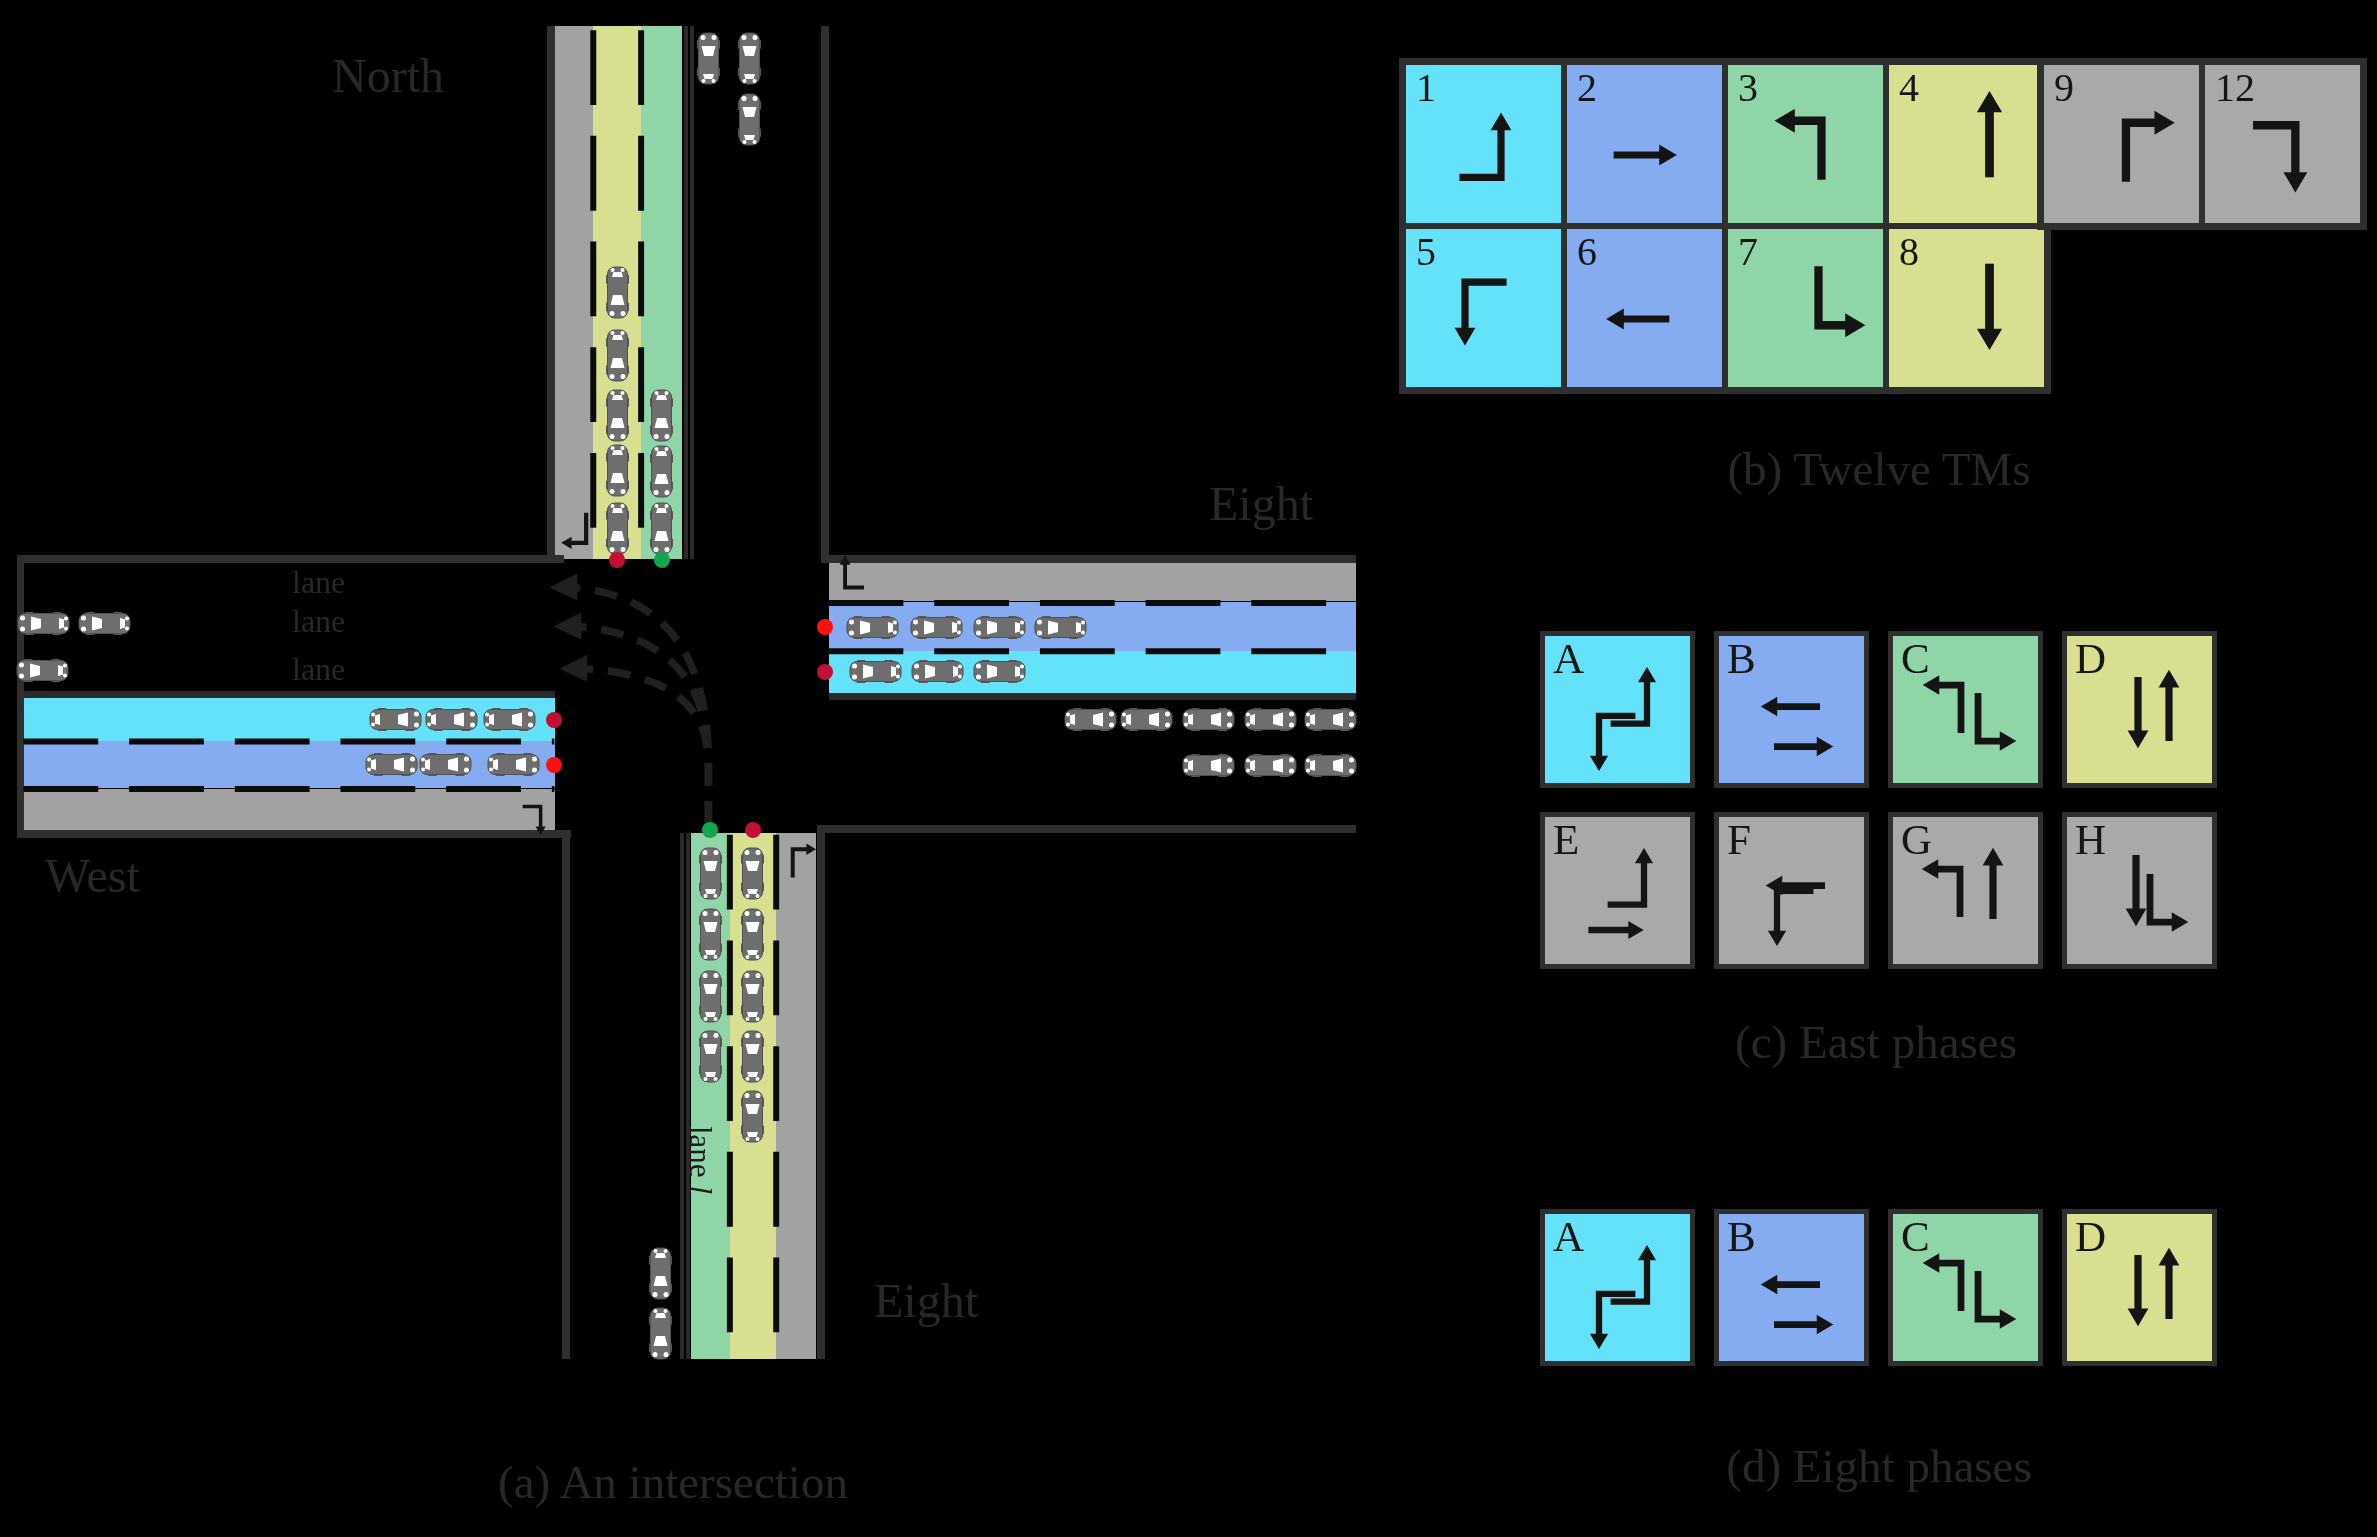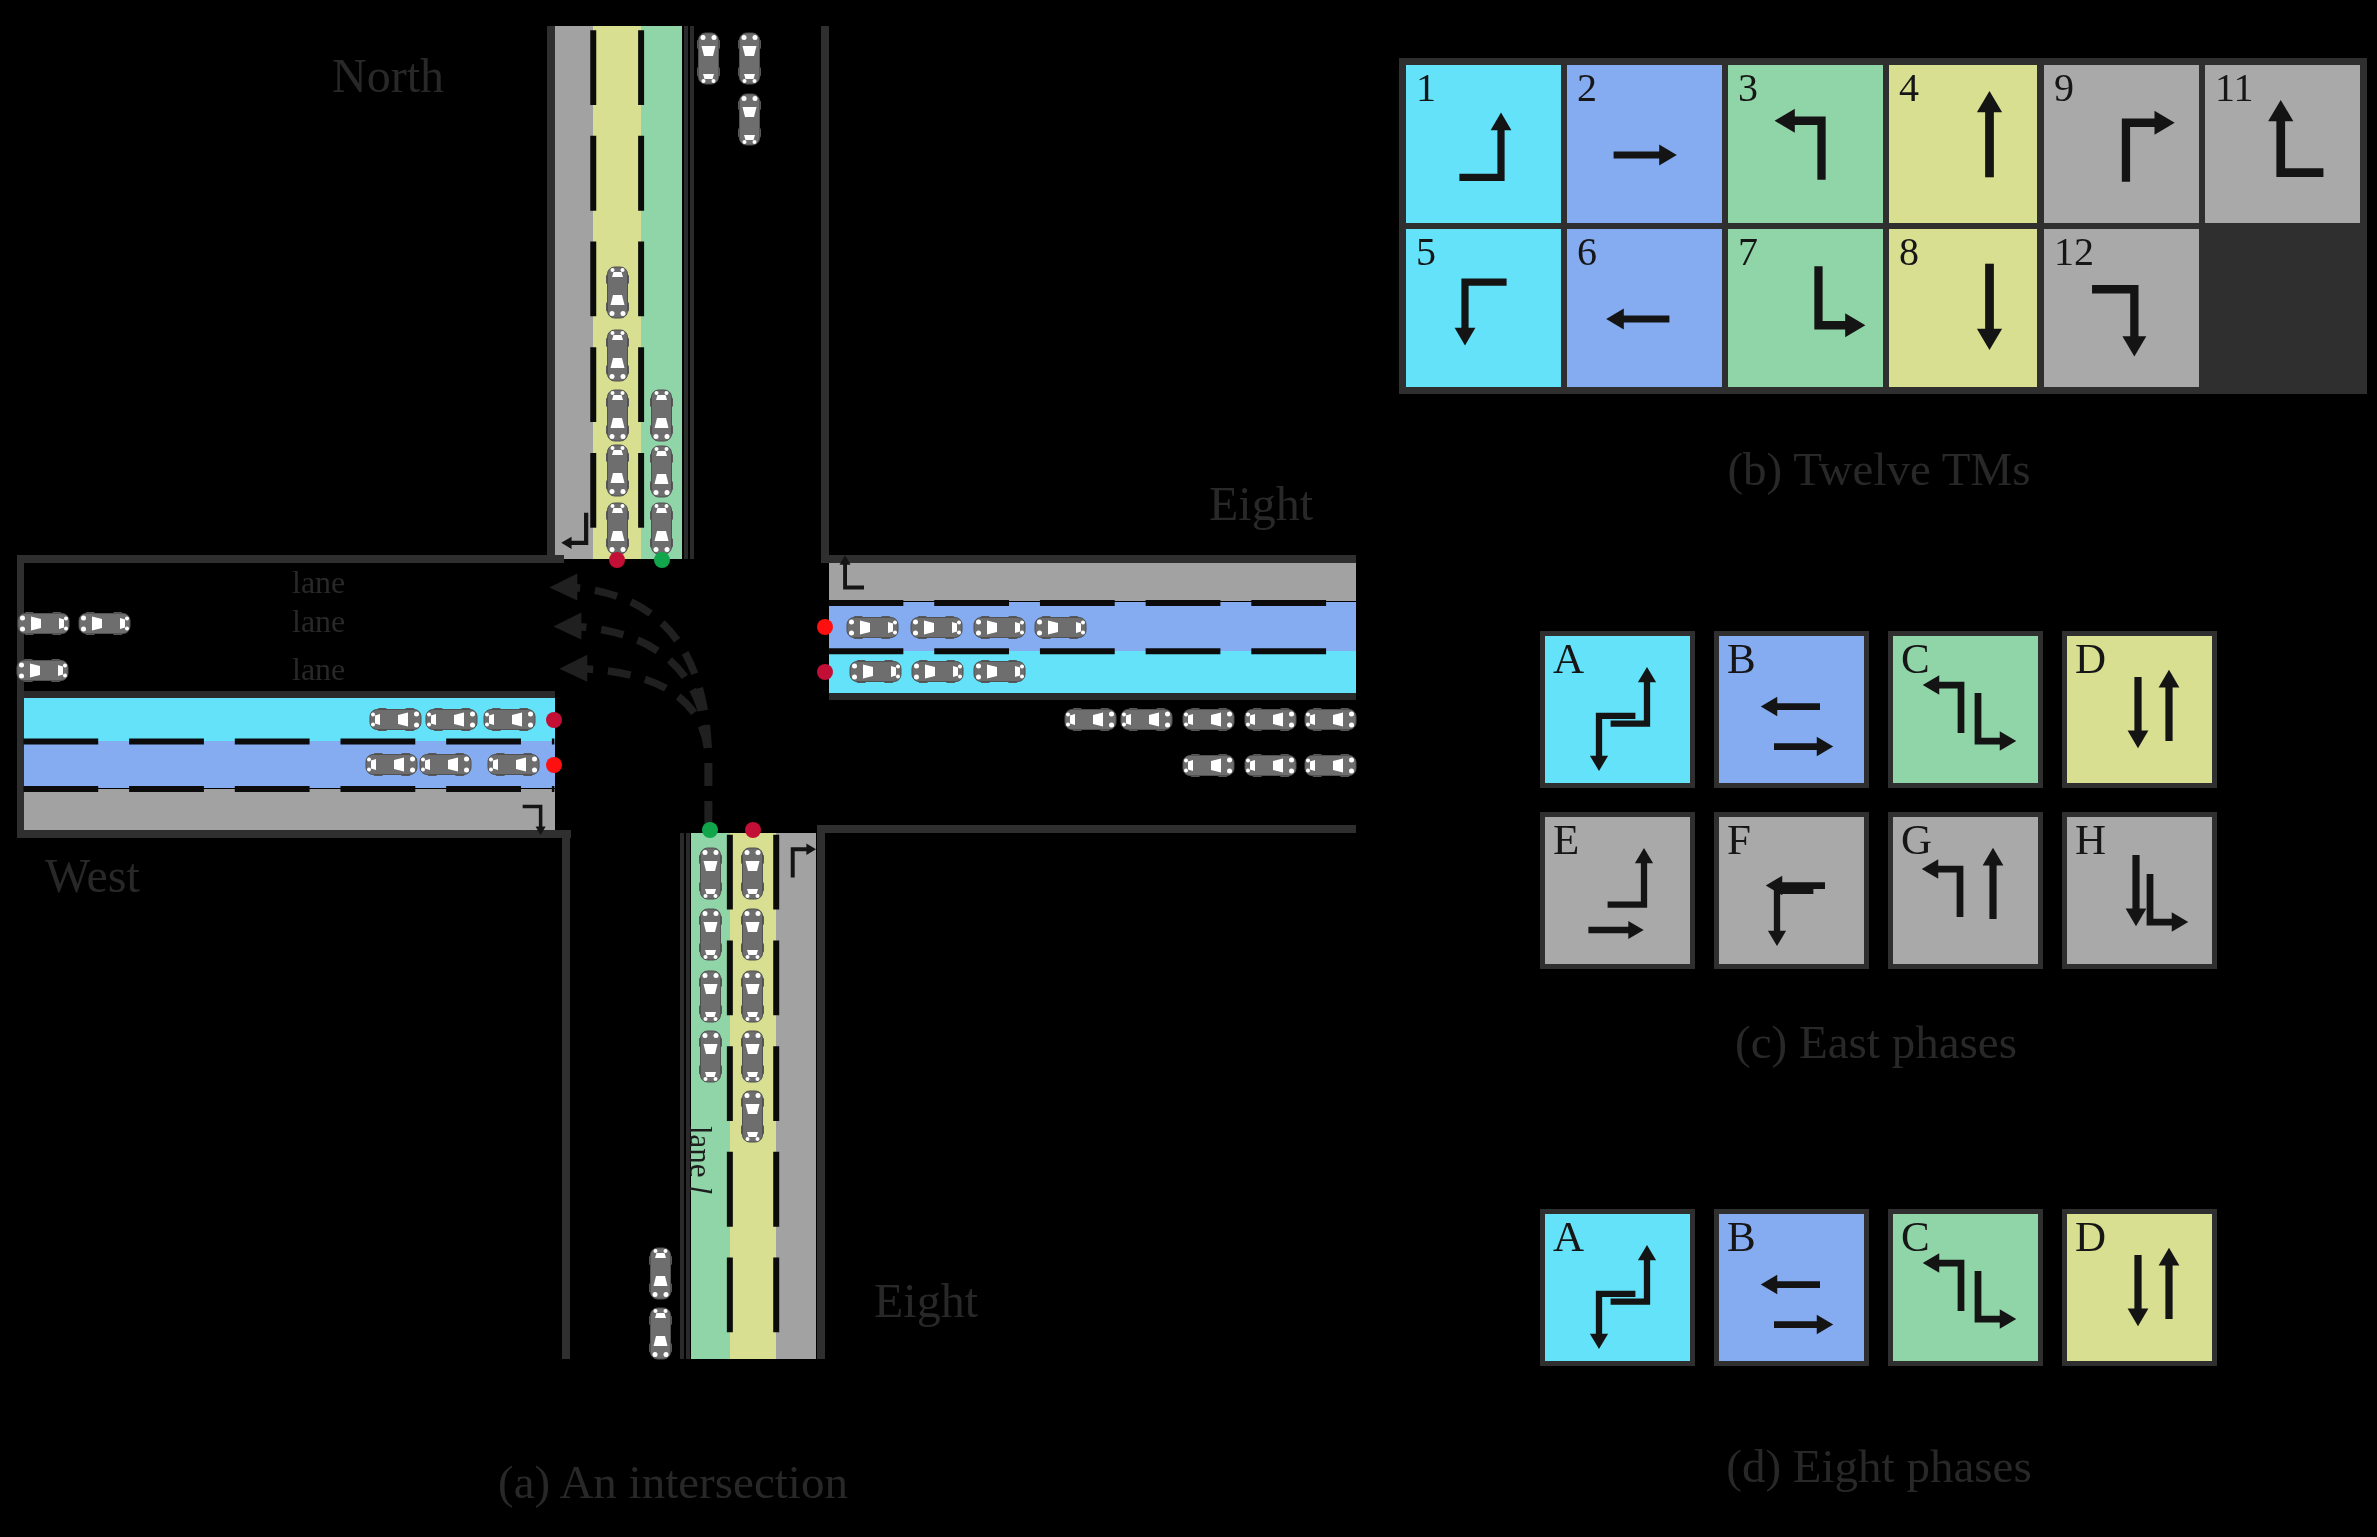--- a/index.html
+++ b/index.html
@@ -895,27 +895,20 @@
     </div>
   <div class="tm-grid" id="tm-gray" style="left:2037px;top:58px;grid-template-columns:repeat(2,155px);">
       <div class="tm-cell" style="background:var(--gray);">
             <span class="tm-num">9</span>
             <svg class="mv" viewBox="0 0 100 100" style="left:47px;top:32px;width:92px;height:92px">
             <polyline points="38,92 38,28 72,28"></polyline>
             <polygon points="69,15 69,41 91,28"></polygon>
         </svg>
       </div>
       <div class="tm-cell" style="background:var(--gray);">
-            <span class="tm-num">11</span>
-            <svg class="mv" viewBox="0 0 100 100" style="left:35px;top:32px;width:97px;height:97px">
-            <polyline points="86,78 42,78 42,22"></polyline>
-            <polygon points="29,25 55,25 42,3"></polygon>
-        </svg>
-      </div>
-      <div class="tm-cell" style="background:var(--gray);">
             <span class="tm-num">12</span>
             <svg class="mv" viewBox="0 0 100 100" style="left:37px;top:40px;width:92px;height:92px">
             <polyline points="12,22 58,22 58,76"></polyline>
             <polygon points="45,73 71,73 58,95"></polygon>
         </svg>
       </div>
     </div>
 
   <div class="ph-row" id="phases-r1" style="left:1540px;top:631px;">
       <div class="ph-cell" style="background:var(--cyan);">

